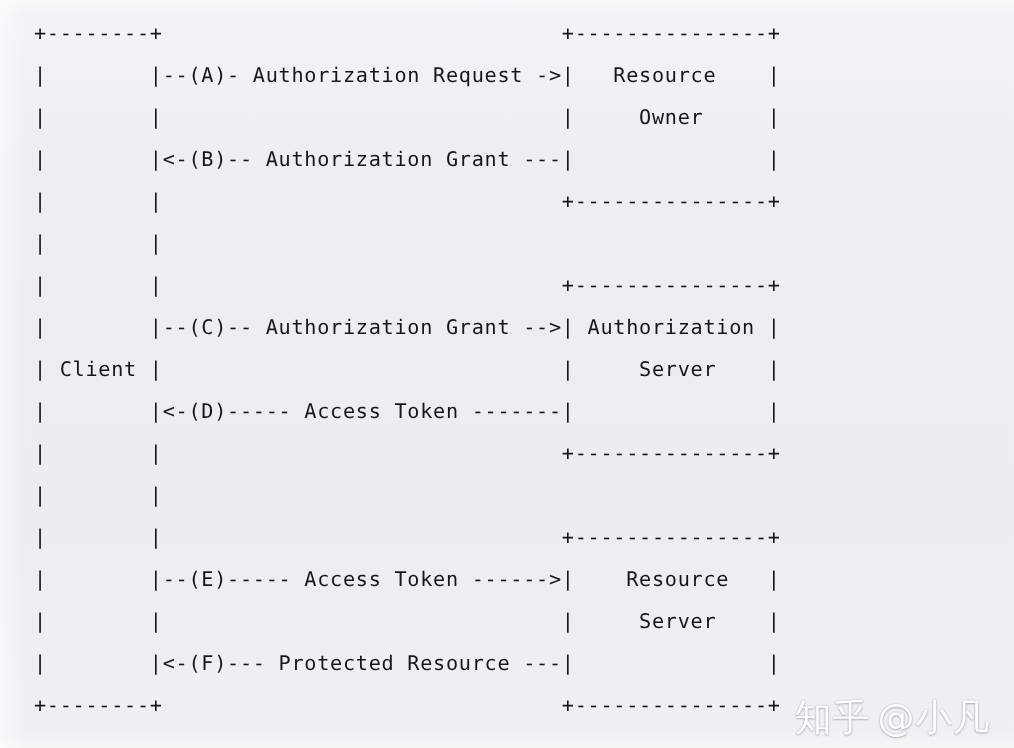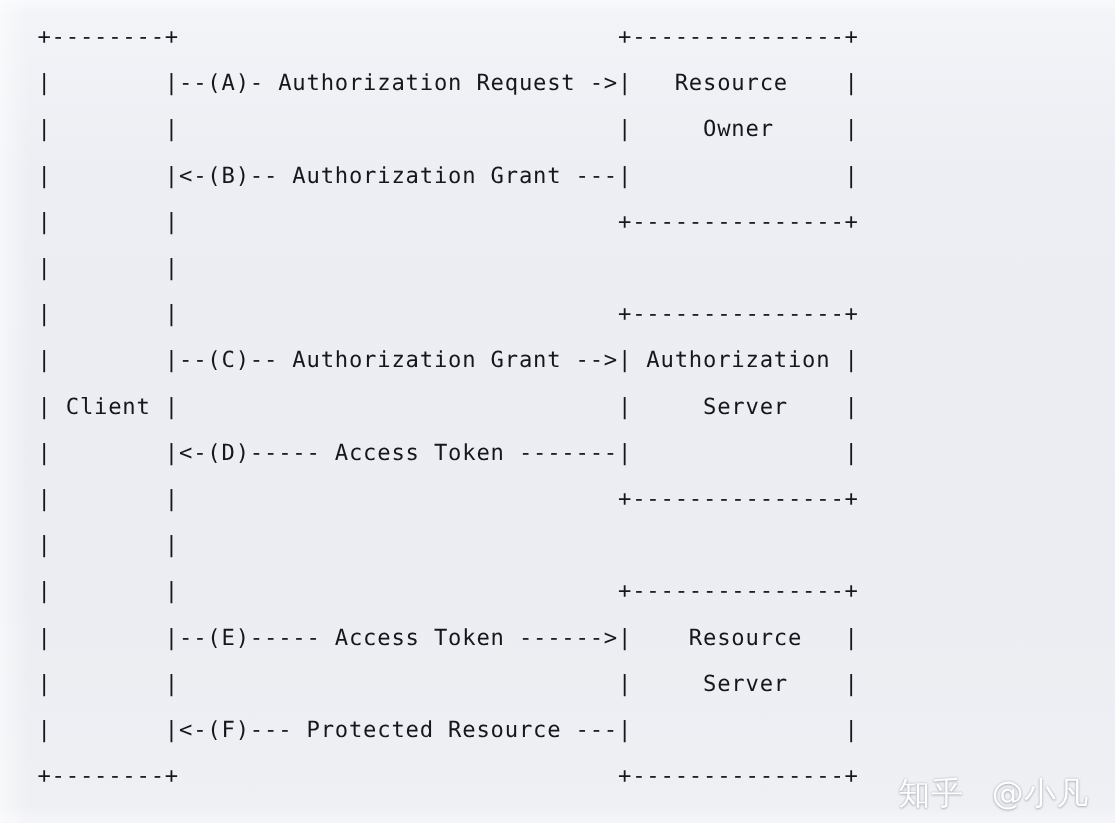--- a/index.html
+++ b/index.html
@@ -54,24 +54,24 @@
     text-rendering: geometricPrecision;
   }
 
   
   #watermark {
     position: absolute;
     right: 24px;
     bottom: 12px;
     display: flex;
     align-items: center;
-    gap: 25px;
+    gap: 7px;
     color: #ffffff;
     font-family: "DejaVu Sans", "Liberation Sans", sans-serif;
-    font-size: 29px;
+    font-size: 37px;
     line-height: 1;
     font-weight: 500;
     opacity: 0.96;
     text-shadow:
       0 0 2px rgba(120,128,140,0.55),
       0 1px 2px rgba(110,118,132,0.45);
     pointer-events: none;
     user-select: none;
   }
   #watermark .wm-logo   { letter-spacing: 1px; }

